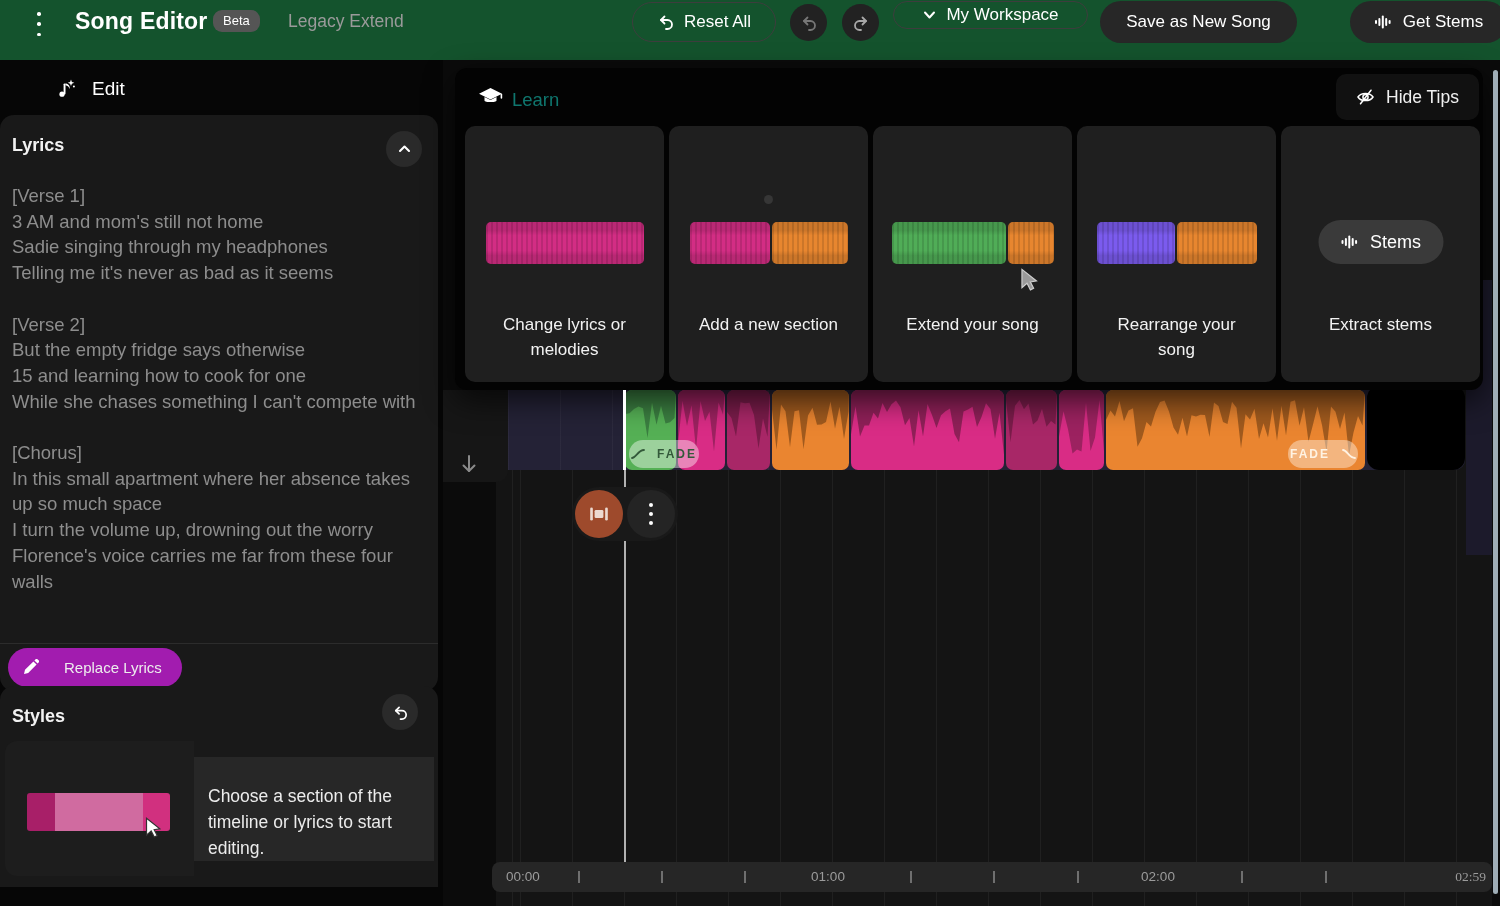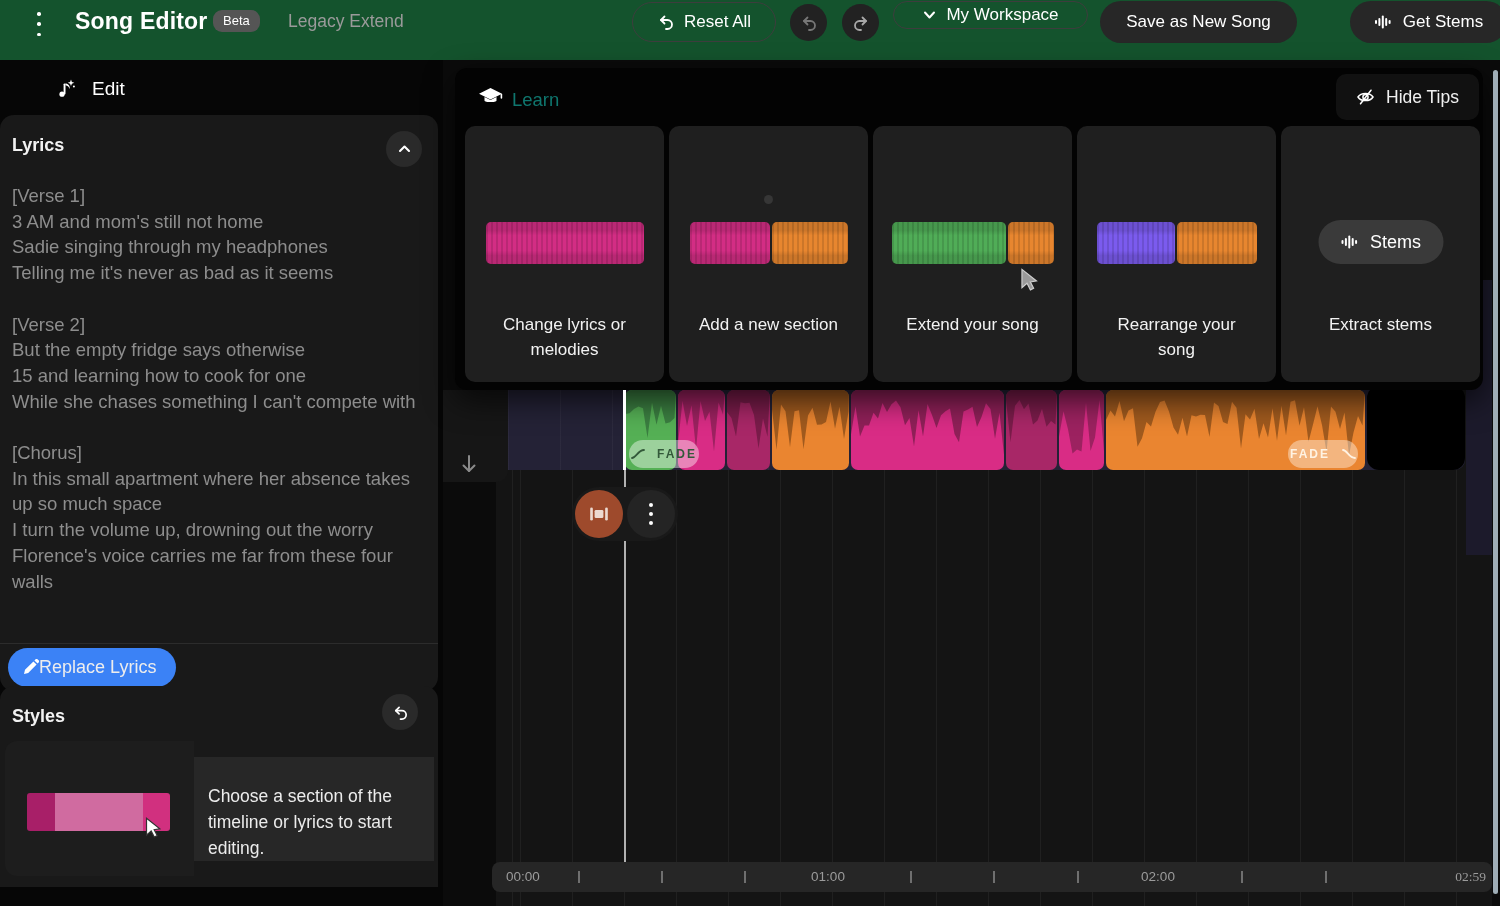--- a/index.html
+++ b/index.html
@@ -28,21 +28,21 @@
   
   .tab-edit { position:absolute; left:55px; top:70px; height:38px; display:flex; align-items:center; gap:15px; font-size:19px; font-weight:400; cursor:pointer; }
   .tab-myedits { position:absolute; left:218px; top:64px; width:219px; height:50px; background:#141414; border-radius:14px; display:flex; align-items:center; justify-content:center; gap:14px; font-size:18.5px; font-weight:600; cursor:pointer; }
 
   .panel { position:absolute; background:#191919; border-radius:14px; }
   .lyrics-panel { left:0; top:115px; width:438px; height:576px; }
   .panel-head { position:absolute; left:12px; top:20px; font-size:18px; font-weight:600; color:#f2f2f2; }
   .round-icon-btn { position:absolute; width:36px; height:36px; border-radius:50%; background:#2a2a2a; display:flex; align-items:center; justify-content:center; cursor:pointer; color:#fff; }
   .lyrics-body { position:absolute; left:12px; top:68px; width:408px; font-size:18.5px; line-height:25.7px; color:#8d8d8d; white-space:pre-line; cursor:pointer; }
   .lyrics-divider { position:absolute; left:0; top:528px; width:100%; border-top:1px solid #2c2c2c; }
-  .btn-replace { position:absolute; left:8px; top:533px; height:39px; padding:0 20px 0 14px; background:#3b82f6; border-radius:20px; display:flex; align-items:center; gap:0; font-size:18px; color:#ededed; cursor:pointer; }
+  .btn-replace { position:absolute; left:8px; top:533px; height:39px; padding:0 20px 0 14px; background:#a21caf; border-radius:20px; display:flex; align-items:center; gap:25px; font-size:15px; color:#ededed; cursor:pointer; }
 
   .styles-panel { left:0; top:686px; width:438px; height:201px; border-radius:14px 14px 0 0; }
   .tip-card { position:absolute; left:5px; top:55px; width:429px; height:135px; border-radius:12px; overflow:hidden; display:flex;align-items:center; }
   .tip-left { width:189px; height:100%; background:#1d1d1d; position:relative; }
   .tip-right { flex:1; background:#272727; padding:26px 20px 0 14px; font-size:17.5px; line-height:26px; color:#ececec; }
   .tip-wave { position:absolute; left:22px; top:52px; width:143px; height:38px; border-radius:3px; overflow:hidden; display:flex; }
   .tip-wave .seg-tex { background-image:linear-gradient(180deg, rgba(0,0,0,.10) 0 18%, rgba(255,255,255,.10) 30% 70%, rgba(0,0,0,.10) 82% 100%), repeating-linear-gradient(90deg, rgba(0,0,0,.10) 0 2px, rgba(255,255,255,0) 2px 5px); }
   .tip-cursor { position:absolute; left:118px; top:26px; }
 
   

